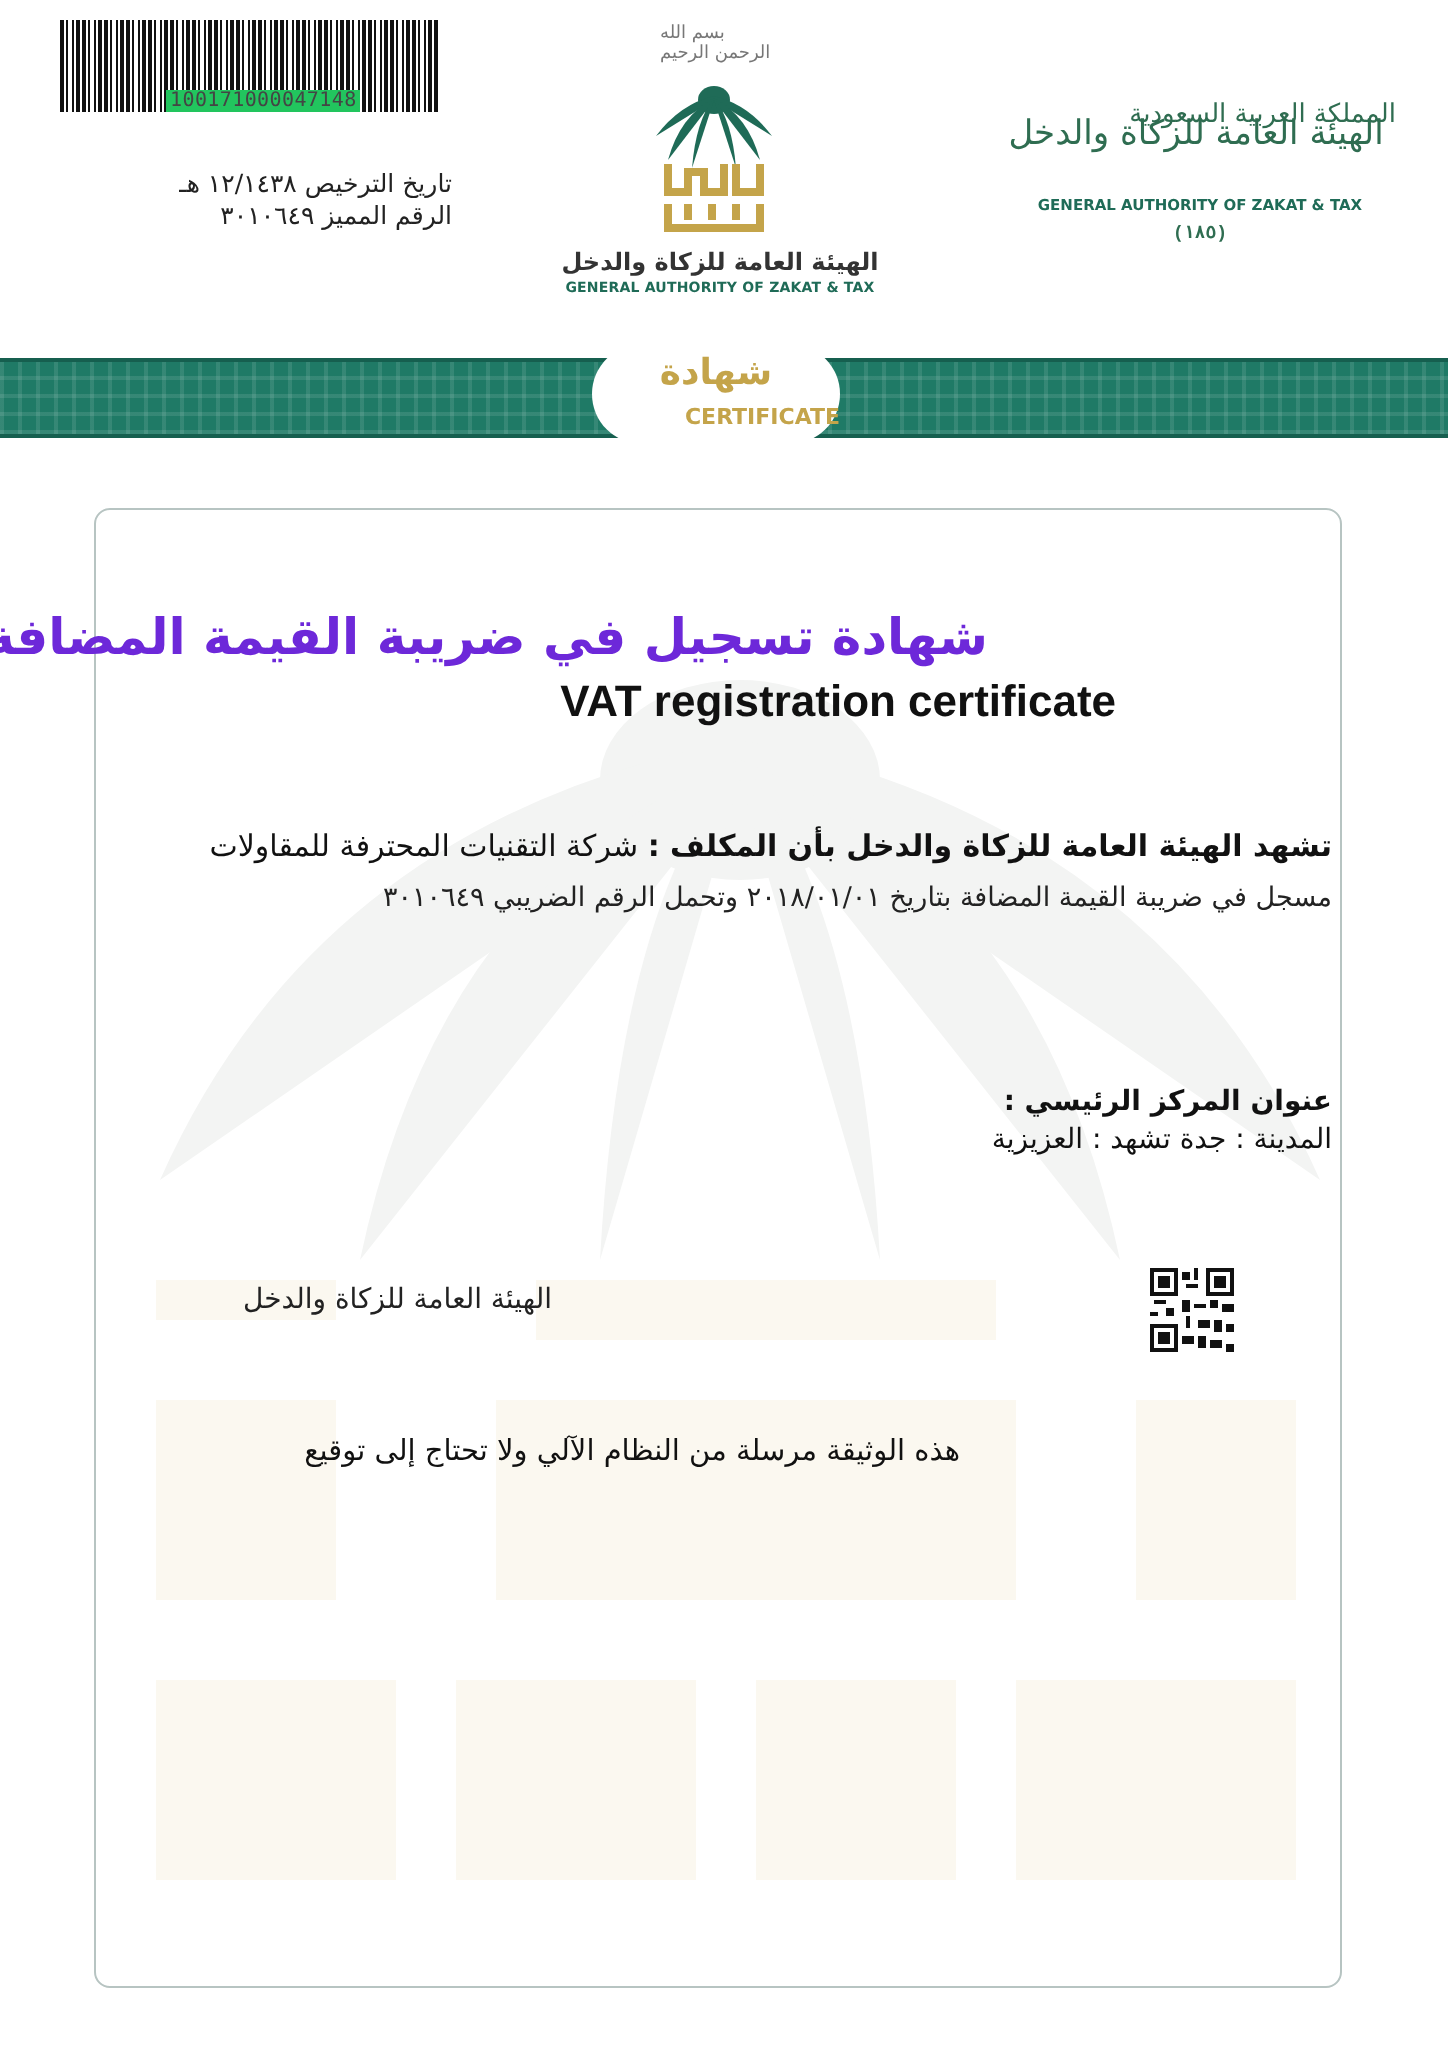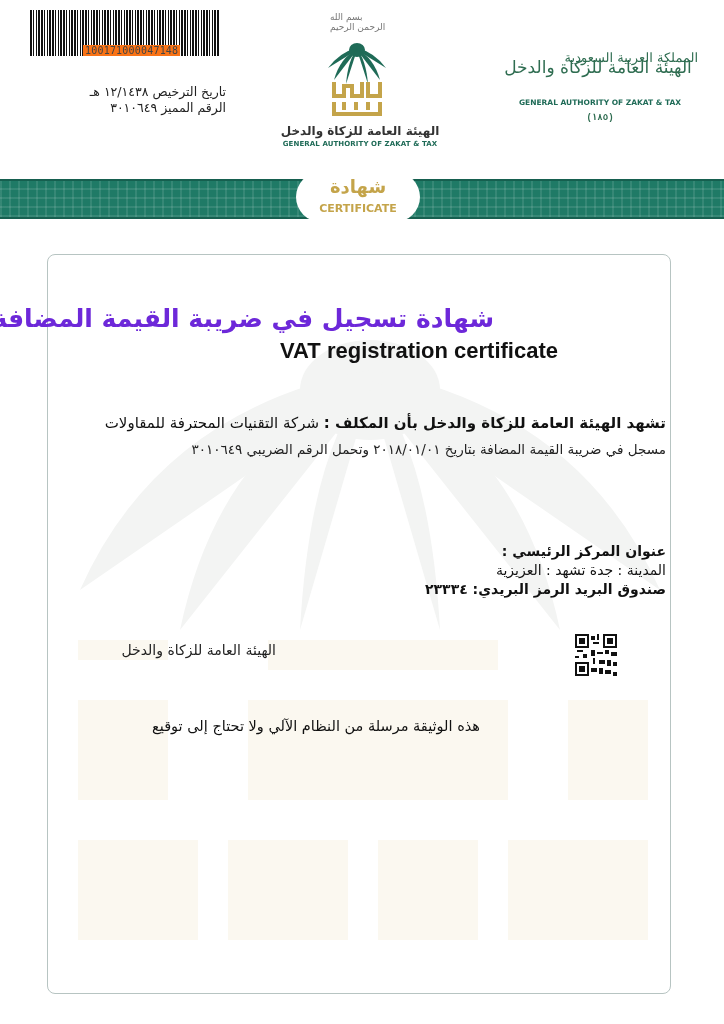--- a/index.html
+++ b/index.html
@@ -2,21 +2,21 @@
 <html><head>
 <meta charset="utf-8">
 <style>
   html, body { margin:0; padding:0; }
   body { width:724px; height:1024px; background:#ffffff; position:relative; overflow:hidden; font-family:"DejaVu Sans", sans-serif; color:#111; }
   .abs { position:absolute; }
 
   
   .barcode { left:30px; top:10px; width:190px; height:46px; display:flex; align-items:stretch; }
   .barcode .bars { position:absolute; inset:0; background:repeating-linear-gradient(90deg,#111 0 2px,#fff 2px 3px,#111 3px 4px,#fff 4px 6px,#111 6px 7px,#fff 7px 8px,#111 8px 10px,#fff 10px 11px); }
-  .barcode .num { position:absolute; left:53px; bottom:0; background:#f97316; font-family:"DejaVu Sans Mono", monospace; font-size:10px; color:#444; padding:0 2px; letter-spacing:0.2px; line-height:11px; }
+  .barcode .num { position:absolute; left:53px; bottom:0; background:#22c55e; font-family:"DejaVu Sans Mono", monospace; font-size:10px; color:#444; padding:0 2px; letter-spacing:0.2px; line-height:11px; }
 
   .hdr-left { right:498px; top:84px; text-align:right; font-size:12.5px; line-height:16px; color:#222; direction:rtl; }
 
   
   .basmala { left:330px; top:12px; width:56px; font-size:9px; color:#777; text-align:left; direction:rtl; }
   .logo-palm { left:326px; top:40px; width:62px; height:46px; }
   .logo-kufi { left:330px; top:80px; width:54px; height:38px; }
   .logo-ar { left:260px; top:124px; width:200px; text-align:center; font-size:12px; color:#333; direction:rtl; font-weight:bold; }
   .logo-en { left:260px; top:140px; width:200px; text-align:center; font-size:7px; color:#1f6b57; font-weight:bold; letter-spacing:0.1px; }
 
@@ -27,21 +27,21 @@
   .right-num { left:500px; top:112px; width:200px; text-align:center; font-size:9px; font-weight:bold; color:#2f6d51;font-family:Liberation Mono, monospace; }
 
   
   .band { left:0; top:179px; width:724px; height:36px; background:#1f7a66;
     background-image:
       repeating-linear-gradient(90deg, rgba(255,255,255,0.10) 0 2px, transparent 2px 9px),
       repeating-linear-gradient(0deg, rgba(255,255,255,0.10) 0 2px, transparent 2px 9px);
     border-top:2px solid #165f4f; border-bottom:2px solid #165f4f; }
   .band-pill { left:296px; top:172px; width:124px; height:50px; background:#fff; border-radius:25px; }
   .band-ar { left:296px; top:176px; width:124px; text-align:center; font-size:18px; font-weight:bold; color:#c4a44a; direction:rtl; line-height:22px; }
-  .band-en { left:296px; top:202px; width:124px; text-align:center; font-size:11px; font-weight:bold; color:#c4a44a; line-height:14px; }
+  .band-en { left:296px; top:202px; width:124px; text-align:right; font-size:11px; font-weight:bold; color:#c4a44a; line-height:14px; }
 
   
   .card { left:47px; top:254px; width:622px; height:738px; border:1px solid #b7c4c2; border-radius:8px; background:transparent; }
 
   
   .wm-palm { left:70px; top:330px; width:600px; height:300px; }
   .wm-kufi { left:78px; top:640px; width:570px; height:300px; }
 
   .title-ar { left:0; top:304px; width:494px; text-align:right; font-size:25px; font-weight:bold; direction:rtl; color:#6d28d9; white-space:nowrap; }
   .title-en { left:200px; top:338px; width:358px; text-align:right; font-family:"Liberation Sans", sans-serif; font-size:22px; font-weight:bold; color:#111; }
@@ -133,21 +133,20 @@
 
 <div class="abs line1">
   <b>تشهد الهيئة العامة للزكاة والدخل بأن المكلف :</b>
   <span>شركة التقنيات المحترفة للمقاولات</span>
 </div>
 <div class="abs line2">مسجل في ضريبة القيمة المضافة بتاريخ ٢٠١٨/٠١/٠١ وتحمل الرقم الضريبي ٣٠١٠٦٤٩</div>
 
 <div class="abs addr">
   <div class="b">عنوان المركز الرئيسي :</div>
   <div>المدينة : جدة تشهد : العزيزية</div>
-  <div class="b">صندوق البريد الرمز البريدي: ٢٣٣٣٤</div>
 </div>
 
 <svg class="abs qr" viewBox="0 0 21 21" shape-rendering="crispEdges">
   <rect width="21" height="21" fill="#fff"></rect>
   <g fill="#111">
     <rect x="0" y="0" width="7" height="7"></rect>
       <rect x="1" y="1" width="5" height="5" fill="#fff"></rect>
       <rect x="2" y="2" width="3" height="3"></rect>
     <rect x="14" y="0" width="7" height="7"></rect>
       <rect x="15" y="1" width="5" height="5" fill="#fff"></rect>

